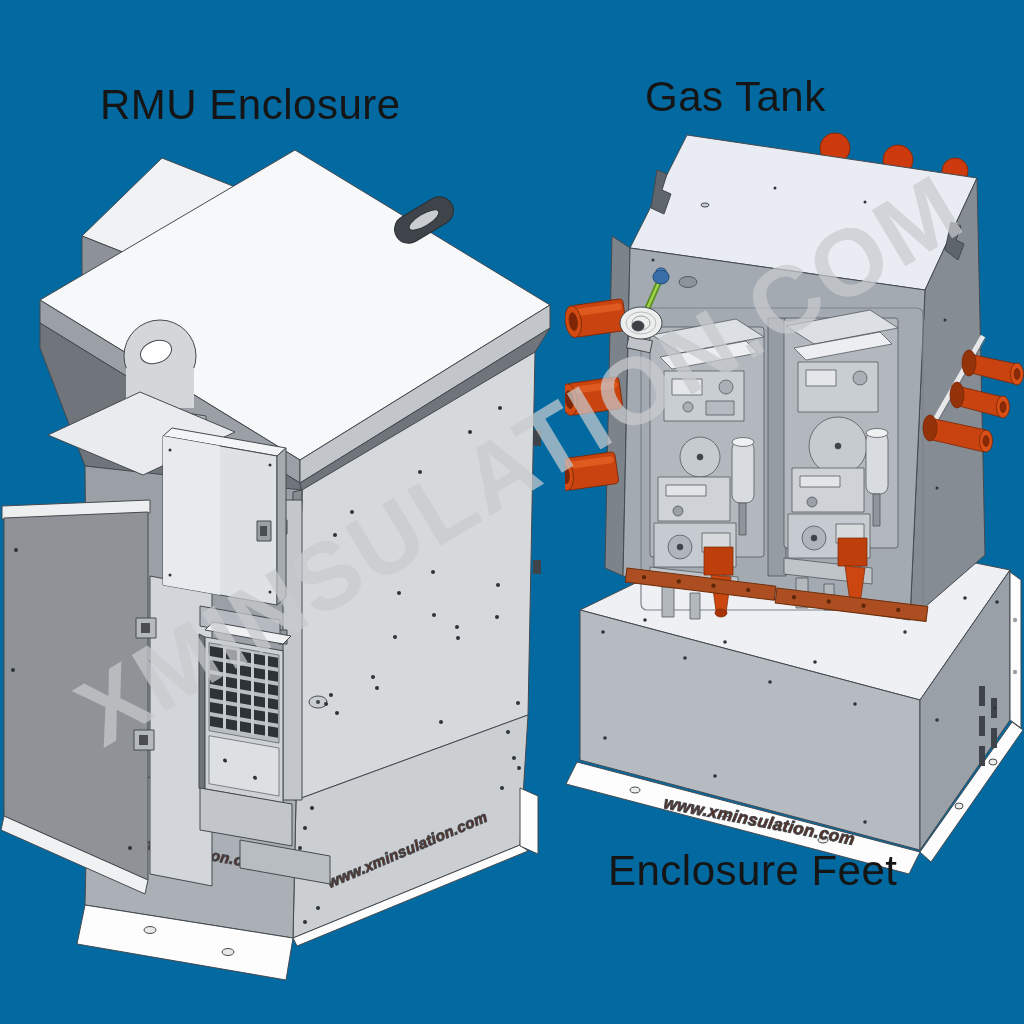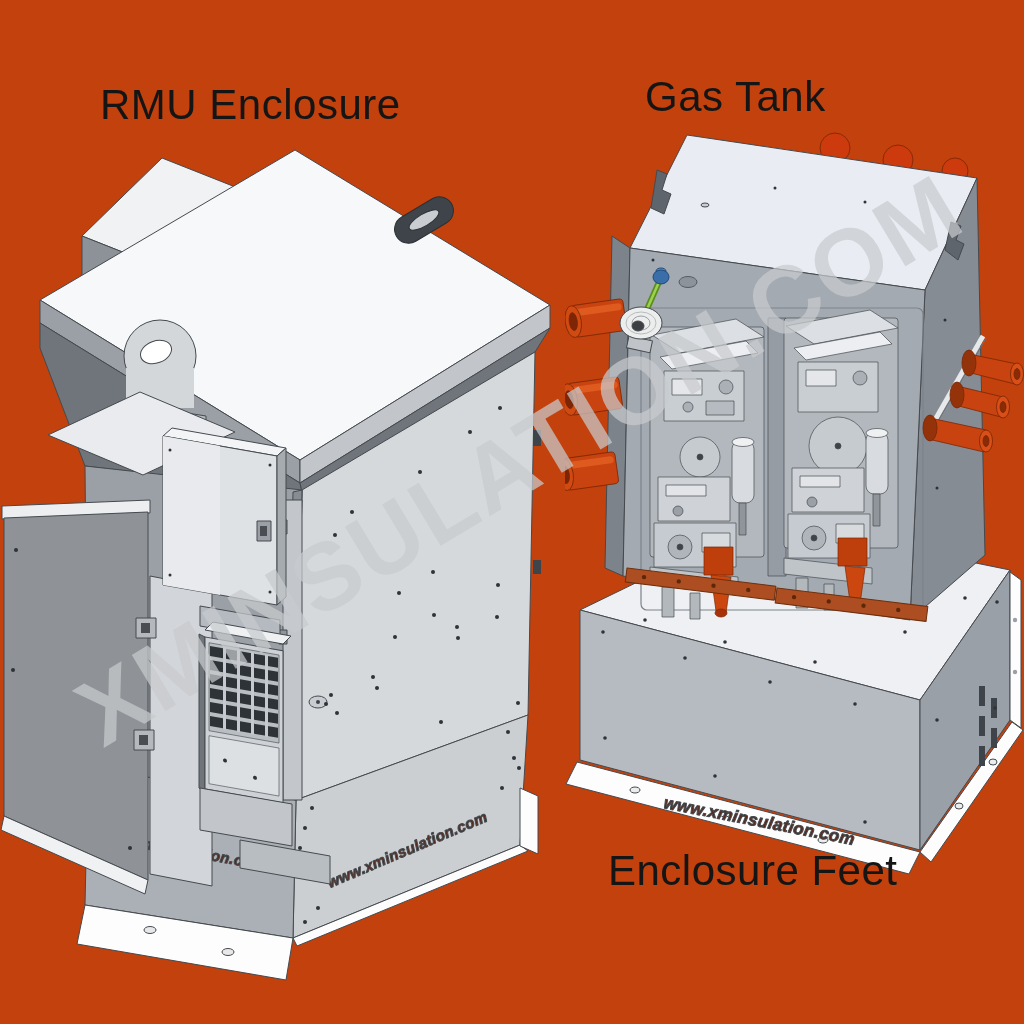--- a/index.html
+++ b/index.html
@@ -1,18 +1,18 @@
 <!DOCTYPE html>
 <html><head>
 <meta charset="utf-8">
 <style>
   html,body { margin:0; padding:0; background:#ffffff; }
   .stage {
     position:relative; width:1024px; height:1024px;
-    background:#c2410c; overflow:hidden;
+    background:#0369a1; overflow:hidden;
     font-family:"Liberation Sans", sans-serif;
   }
   .fig-label {
     position:absolute; z-index:10;
     font-size:42px; line-height:1.1; color:#151515; letter-spacing:0.5px;
     white-space:nowrap;
   }
   .label-rmu  { left:100px; top:82px; }
   .label-gas  { left:645px; top:74px; }
   .label-feet { left:608px; top:848px; }

